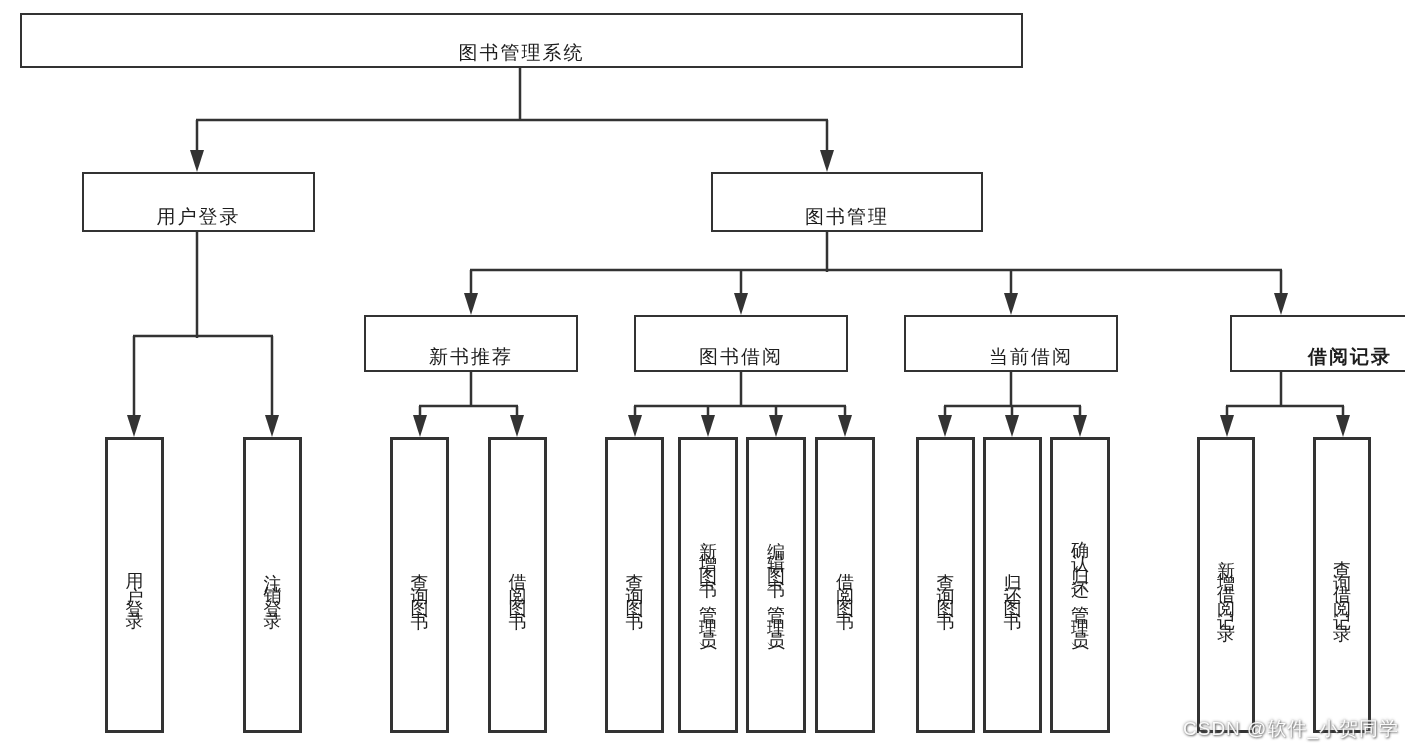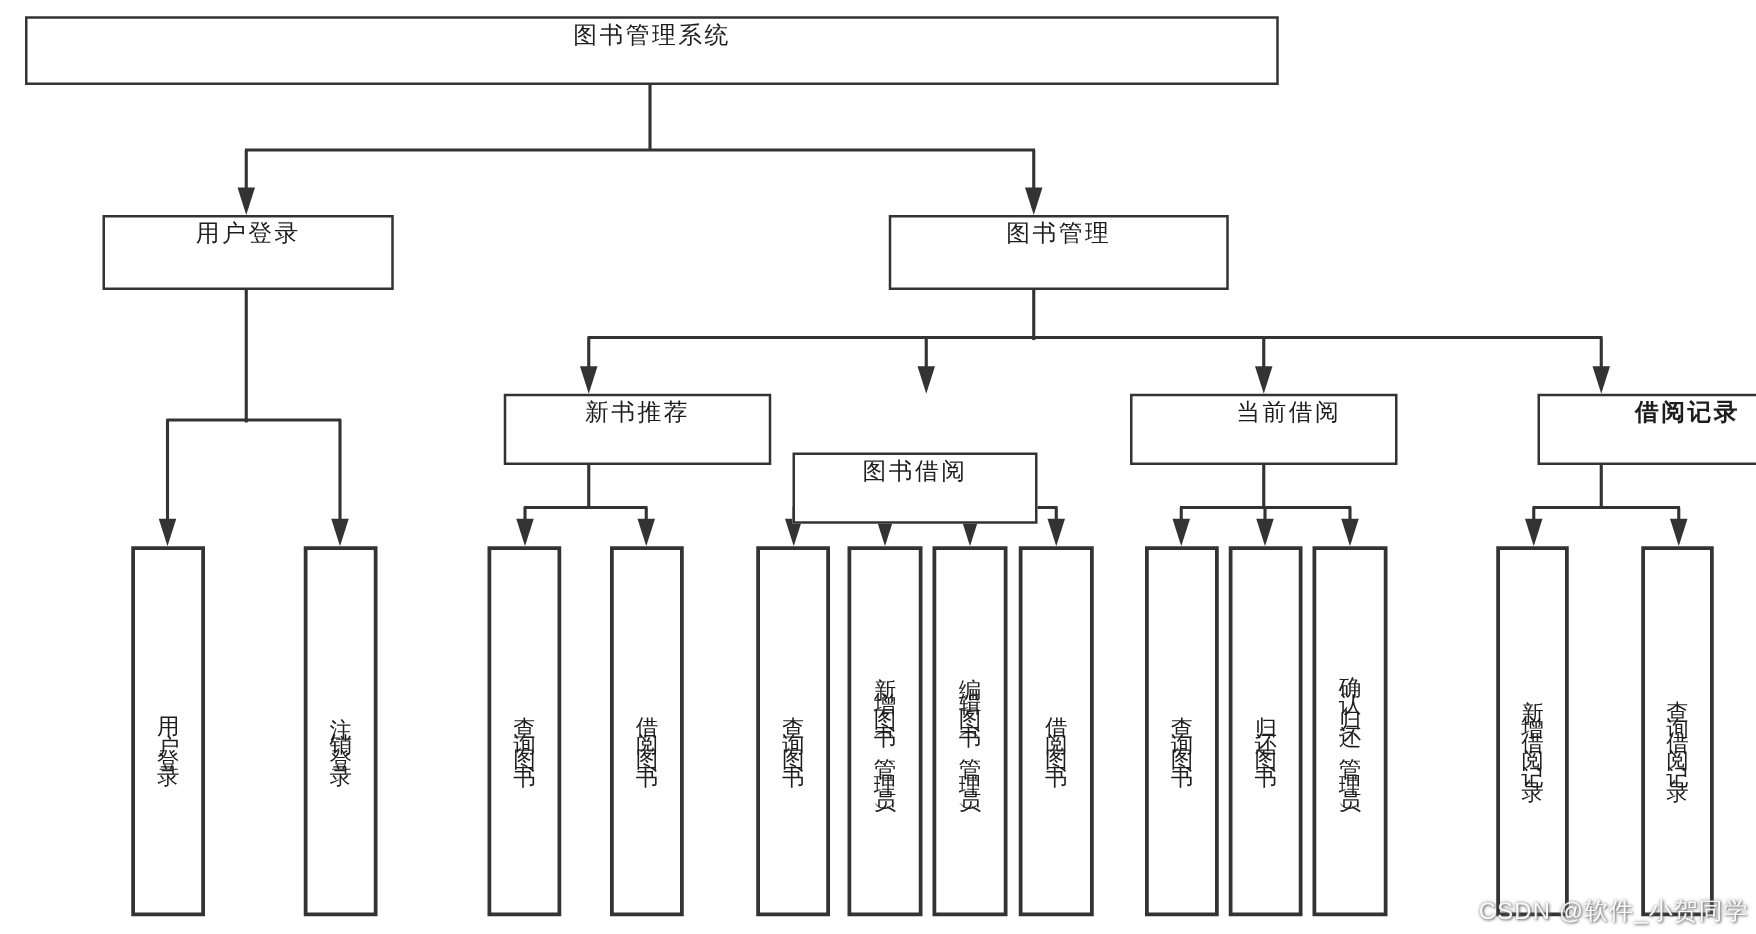--- a/index.html
+++ b/index.html
@@ -19,21 +19,21 @@
     position: absolute;
     left: 0; top: 0;
     width: 1405px; height: 747px;
   }
   .node {
     position: absolute;
     box-sizing: border-box;
     background: #ffffff;
     border: 2px solid #333333;
     display: flex;
-    align-items: flex-start;
+    align-items: flex-end;
     justify-content: center;
     color: #1d1d1d;
     font-size: 19px;
     letter-spacing: 2px;
     white-space: nowrap;
   }
   .leaf {
     position: absolute;
     box-sizing: border-box;
     background: #ffffff;
@@ -108,24 +108,24 @@
     <span>图书管理系统</span>
   </div>
 
   <div class="node" style="left:82px; top:172px; width:233px; height:60px;">
     <span>用户登录</span>
   </div>
   <div class="node" style="left:711px; top:172px; width:272px; height:60px;">
     <span>图书管理</span>
   </div>
 
-  <div class="node" style="left:364px; top:315px; width:214px; height:57px;margin-left:39px;">
+  <div class="node" style="left:364px; top:315px; width:214px; height:57px;">
     <span>新书推荐</span>
   </div>
-  <div class="node" style="left:634px; top:315px; width:196px; height:57px;margin-top:47px;">
+  <div class="node" style="left:634px; top:315px; width:214px; height:57px;">
     <span>图书借阅</span>
   </div>
   <div class="node" style="left:904px; top:315px; width:214px; height:57px;padding-left:40px;">
     <span>当前借阅</span>
   </div>
   <div class="node" style="left:1230px; top:315px; width:240px; height:57px;font-weight:bold;">
     <span>借阅记录</span>
   </div>
 
   <div class="leaf" style="left:105px; top:437px; width:59px; height:296px;">

